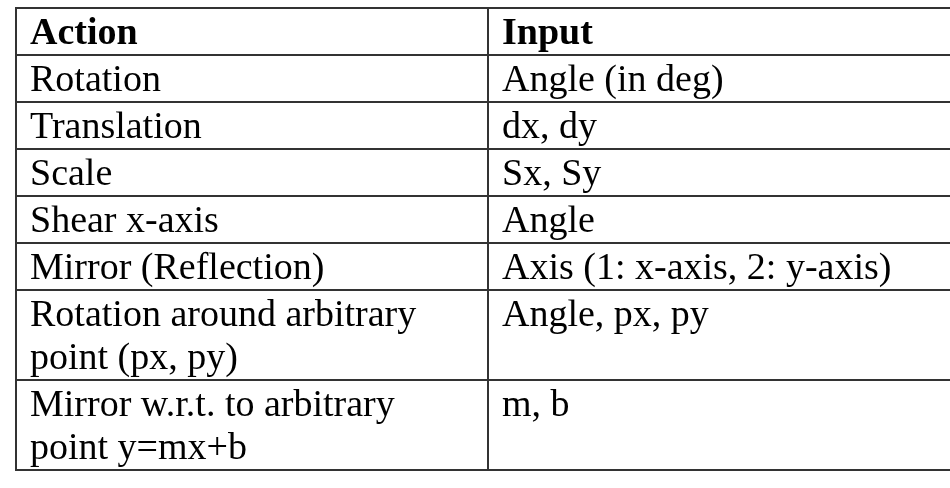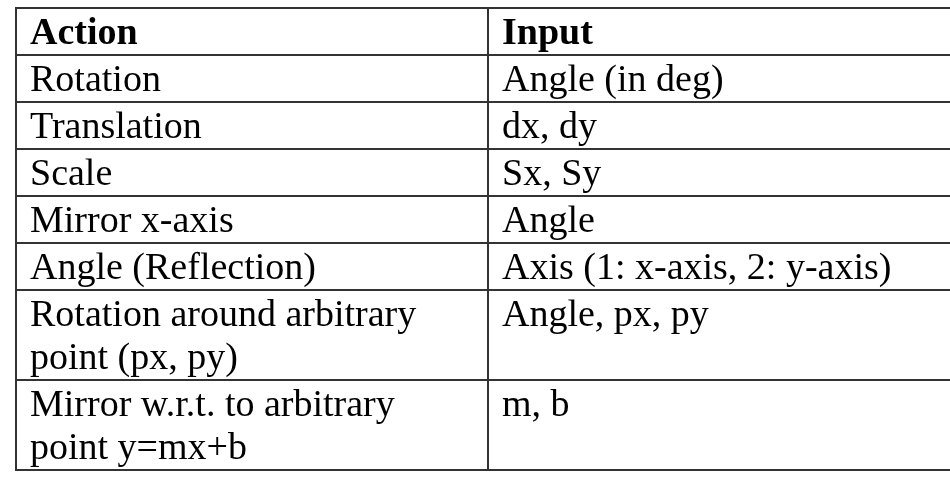--- a/index.html
+++ b/index.html
@@ -61,25 +61,25 @@
       </tr>
       <tr>
         <td>Translation</td>
         <td>dx, dy</td>
       </tr>
       <tr>
         <td>Scale</td>
         <td>Sx, Sy</td>
       </tr>
       <tr>
-        <td>Mirror x-axis</td>
+        <td>Shear x-axis</td>
         <td>Angle</td>
       </tr>
       <tr>
-        <td>Angle (Reflection)</td>
+        <td>Mirror (Reflection)</td>
         <td>Axis (1: x-axis, 2: y-axis)</td>
       </tr>
       <tr>
         <td>Rotation around arbitrary point (px, py)</td>
         <td>Angle, px, py</td>
       </tr>
       <tr>
         <td>Mirror w.r.t. to arbitrary point y=mx+b</td>
         <td>m, b</td>
       </tr>

